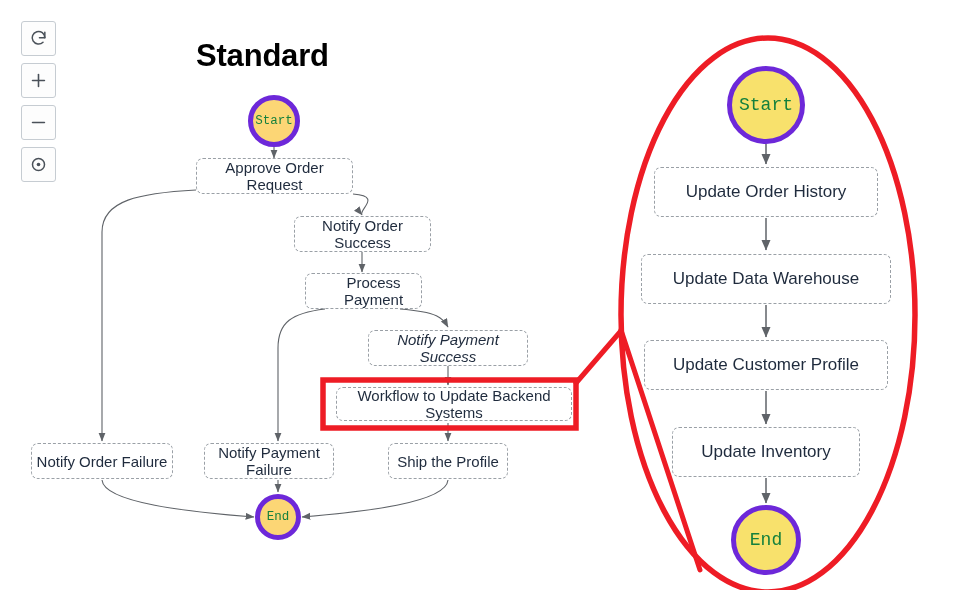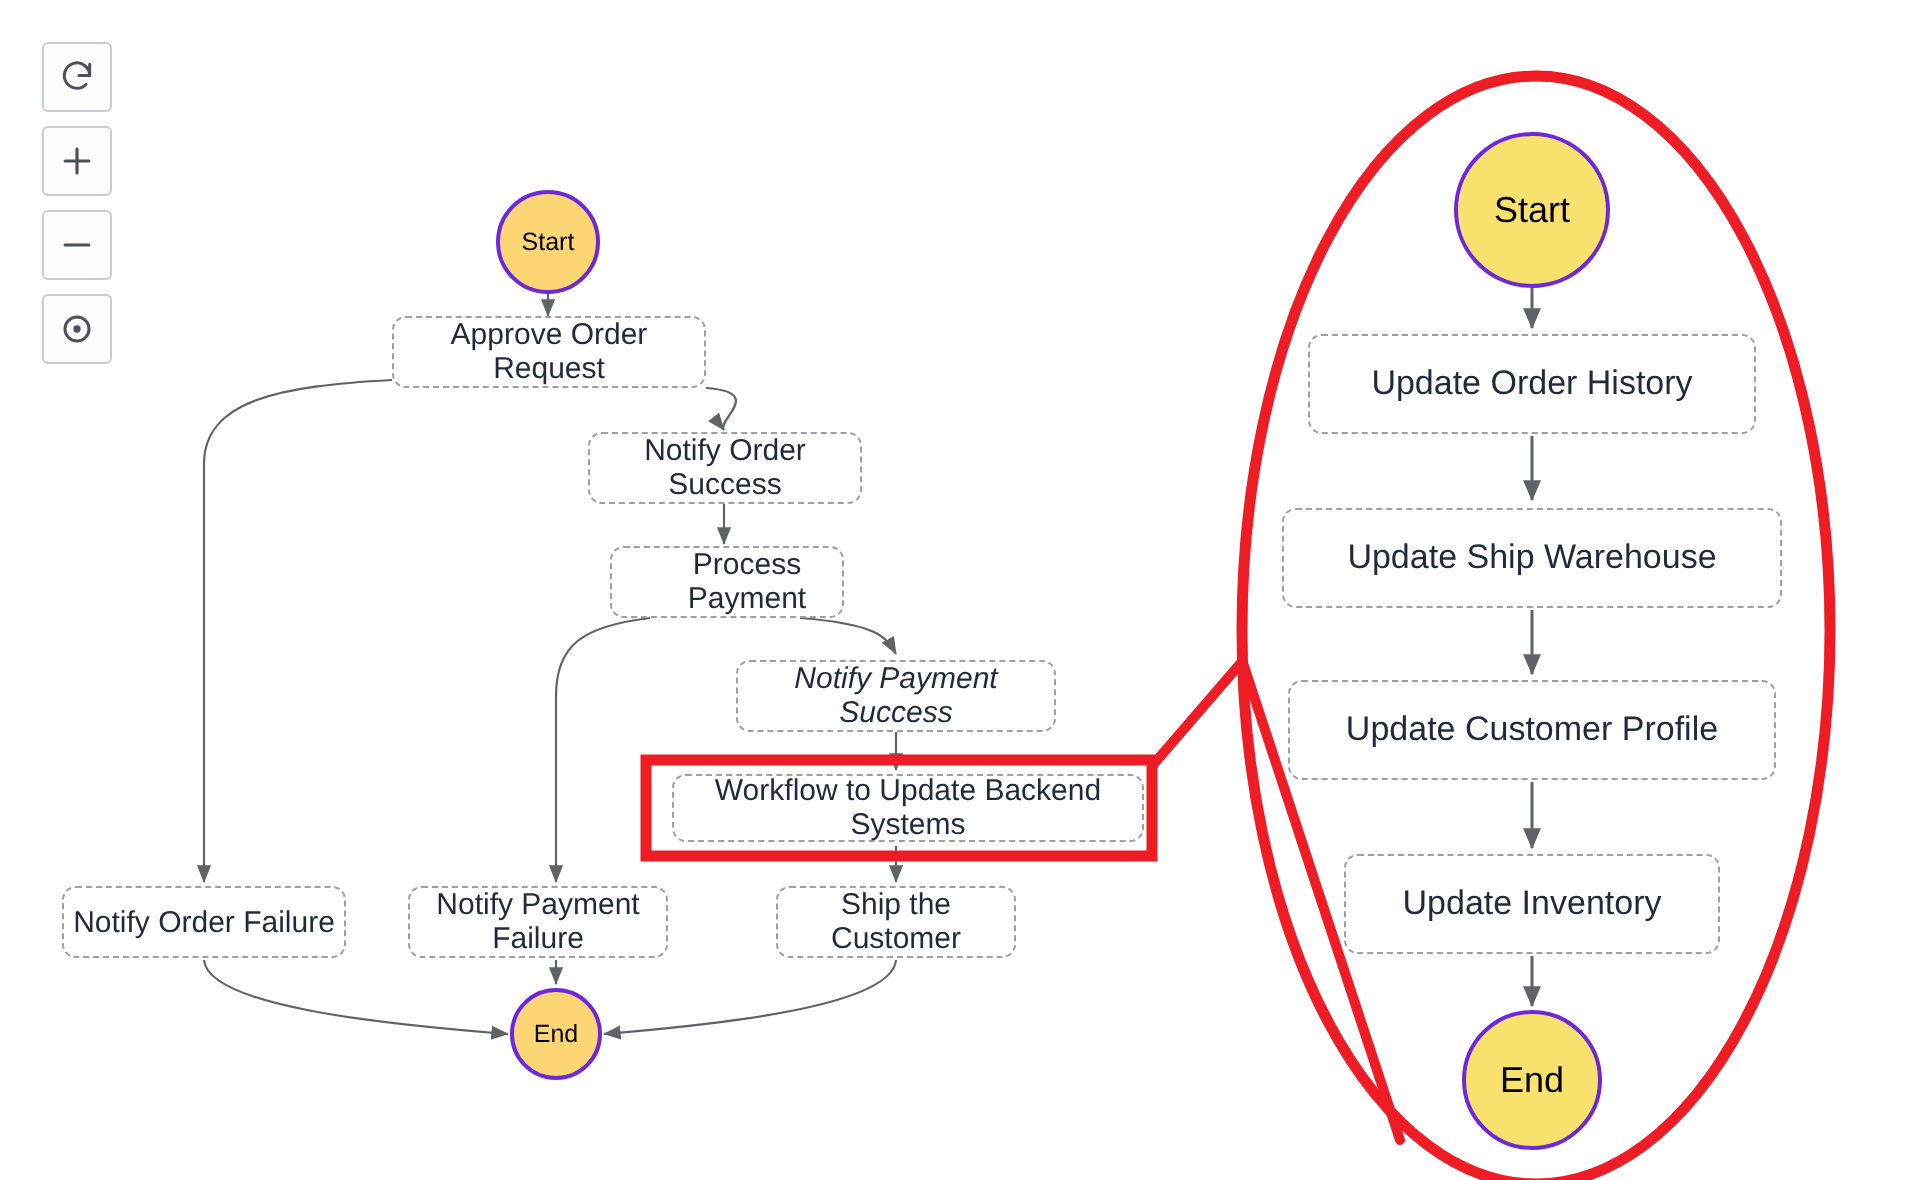--- a/index.html
+++ b/index.html
@@ -89,22 +89,23 @@
     background: transparent;
     cursor: default;
   }
   .node.task {
     border: 1px dashed #9aa0a6;
     border-radius: 7px;
     color: #1f2b3d;
   }
   .node.terminal {
     border-radius: 50%;
-    border: 2px solid #6d28d9;
-    color: #000000;
+    border: 5px solid #6d28d9;
+    color: #15803d;
+    font-family: Liberation Mono, monospace;
   }
 
   
   .std .node.task { font-size: 15px; }
   .std .node.terminal {
     background: #fcd675;
     font-size: 12.5px;
   }
   
   .exp .node.task { font-size: 17px; }
@@ -196,49 +197,50 @@
     </g>
 
     <g fill="none" stroke="#ee1c25">
       <rect x="323" y="380" width="253" height="48" stroke-width="5.5"></rect>
       <path d="M576,383 L620,332" stroke-width="5" stroke-linecap="round"></path>
       <path d="M621,330 L700,570" stroke-width="5" stroke-linecap="round"></path>
       <ellipse cx="768" cy="315" rx="147" ry="277" stroke-width="5.5"></ellipse>
     </g>
   </svg>
 
+  <div class="title" id="title-standard">Standard</div>
 
   <div class="std">
     <div class="node terminal" style="left:248px; top:95px; width:52px; height:52px;">Start</div>
 
     <div class="node task" style="left:196px; top:158px; width:157px; height:36px;">Approve Order Request</div>
 
     <div class="node task" style="left:294px; top:216px; width:137px; height:36px;">Notify Order Success</div>
 
     <div class="node task" style="left:305px; top:273px; width:117px; height:36px;padding-left:20px;">Process Payment</div>
 
     <div class="node task" style="left:368px; top:330px; width:160px; height:36px;font-style:italic;">Notify Payment Success</div>
 
     <div class="node task" style="left:336px; top:387px; width:236px; height:34px;">Workflow to Update Backend Systems</div>
 
     <div class="node task" style="left:31px; top:443px; width:142px; height:36px;">Notify Order Failure</div>
 
     <div class="node task" style="left:204px; top:443px; width:130px; height:36px;">Notify Payment Failure</div>
 
-    <div class="node task" style="left:388px; top:443px; width:120px; height:36px;">Ship the Customer</div>
+    <div class="node task" style="left:388px; top:443px; width:120px; height:36px;">Ship the Profile</div>
 
     <div class="node terminal" style="left:255px; top:494px; width:46px; height:46px;">End</div>
   </div>
 
   <div class="exp">
     <div class="node terminal" style="left:727px; top:66px; width:78px; height:78px;">Start</div>
 
     <div class="node task" style="left:654px; top:167px; width:224px; height:50px;text-align:right;">Update Order History</div>
 
-    <div class="node task" style="left:641px; top:254px; width:250px; height:50px;">Update Ship Warehouse</div>
+    <div class="node task" style="left:641px; top:254px; width:250px; height:50px;">Update Data Warehouse</div>
 
     <div class="node task" style="left:644px; top:340px; width:244px; height:50px;">Update Customer Profile</div>
 
     <div class="node task" style="left:672px; top:427px; width:188px; height:50px;">Update Inventory</div>
 
     <div class="node terminal" style="left:731px; top:505px; width:70px; height:70px;">End</div>
   </div>
 
 </div>
 

